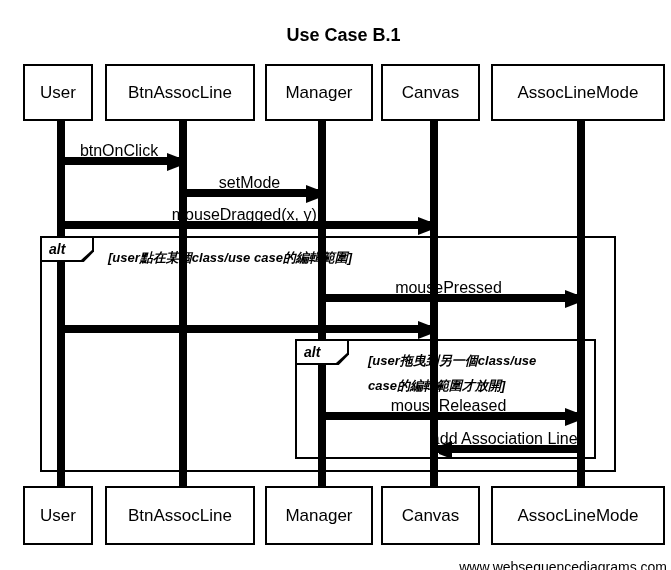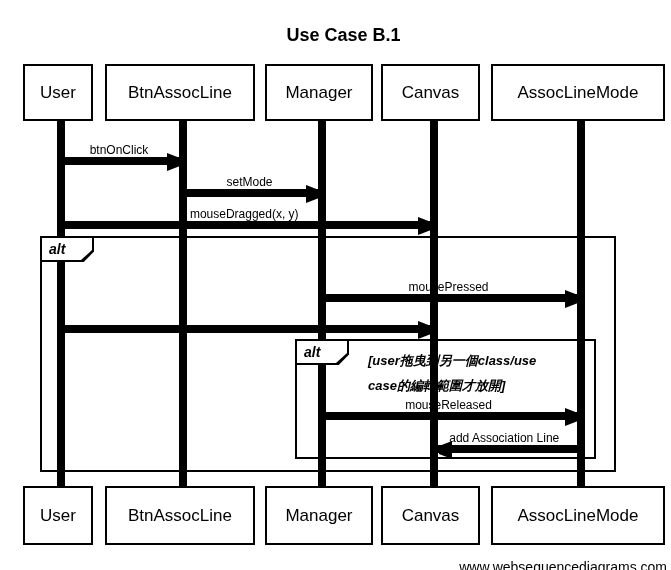--- a/index.html
+++ b/index.html
@@ -36,21 +36,21 @@
     width: 2px;
     background: #000;
   }
   .msg-line {
     position: absolute;
     height: 1.5px;
     background: #000;
   }
   .msg-label {
     position: absolute;
-    font-size: 12px;
+    font-size: 16px;
     line-height: 15px;
     white-space: nowrap;
     transform: translateX(-50%);
   }
   .arrowhead {
     position: absolute;
     width: 0; height: 0;
     border-top: 5px solid transparent;
     border-bottom: 5px solid transparent;
   }
@@ -124,20 +124,23 @@
     <div class="msg-line" style="left: 311px; top: 404px; width: 259px;"></div>
     <div class="arrowhead right" style="left: 557px; top: 400px;"></div>
     <div class="msg-label" style="left: 440.5px; top: 386px;">mouseReleased</div>
     <div class="msg-line" style="left: 422.5px; top: 437px; width: 147.5px;"></div>
     <div class="arrowhead left" style="left: 422.5px; top: 433px;"></div>
     <div class="msg-label" style="left: 496.25px; top: 419px;">add Association Line</div>
     <div class="fragment" style="left: 32px; top: 228px; width: 576px; height: 236px;">
       <div class="frag-label">
         <div class="frag-label-fill">alt</div>
       </div>
+      <div class="frag-guard" style="left: 58px;">
+        <div class="">[user點在某個class/use case的編輯範圍]</div>
+      </div>
     </div>
     <div class="fragment" style="left: 287px; top: 331px; width: 301px; height: 120px;">
       <div class="frag-label">
         <div class="frag-label-fill">alt</div>
       </div>
       <div class="frag-guard" style="left: 63px;">
         <div class="">[user拖曳到另一個class/use</div>
         <div class="">case的編輯範圍才放開]</div>
       </div>
     </div>

